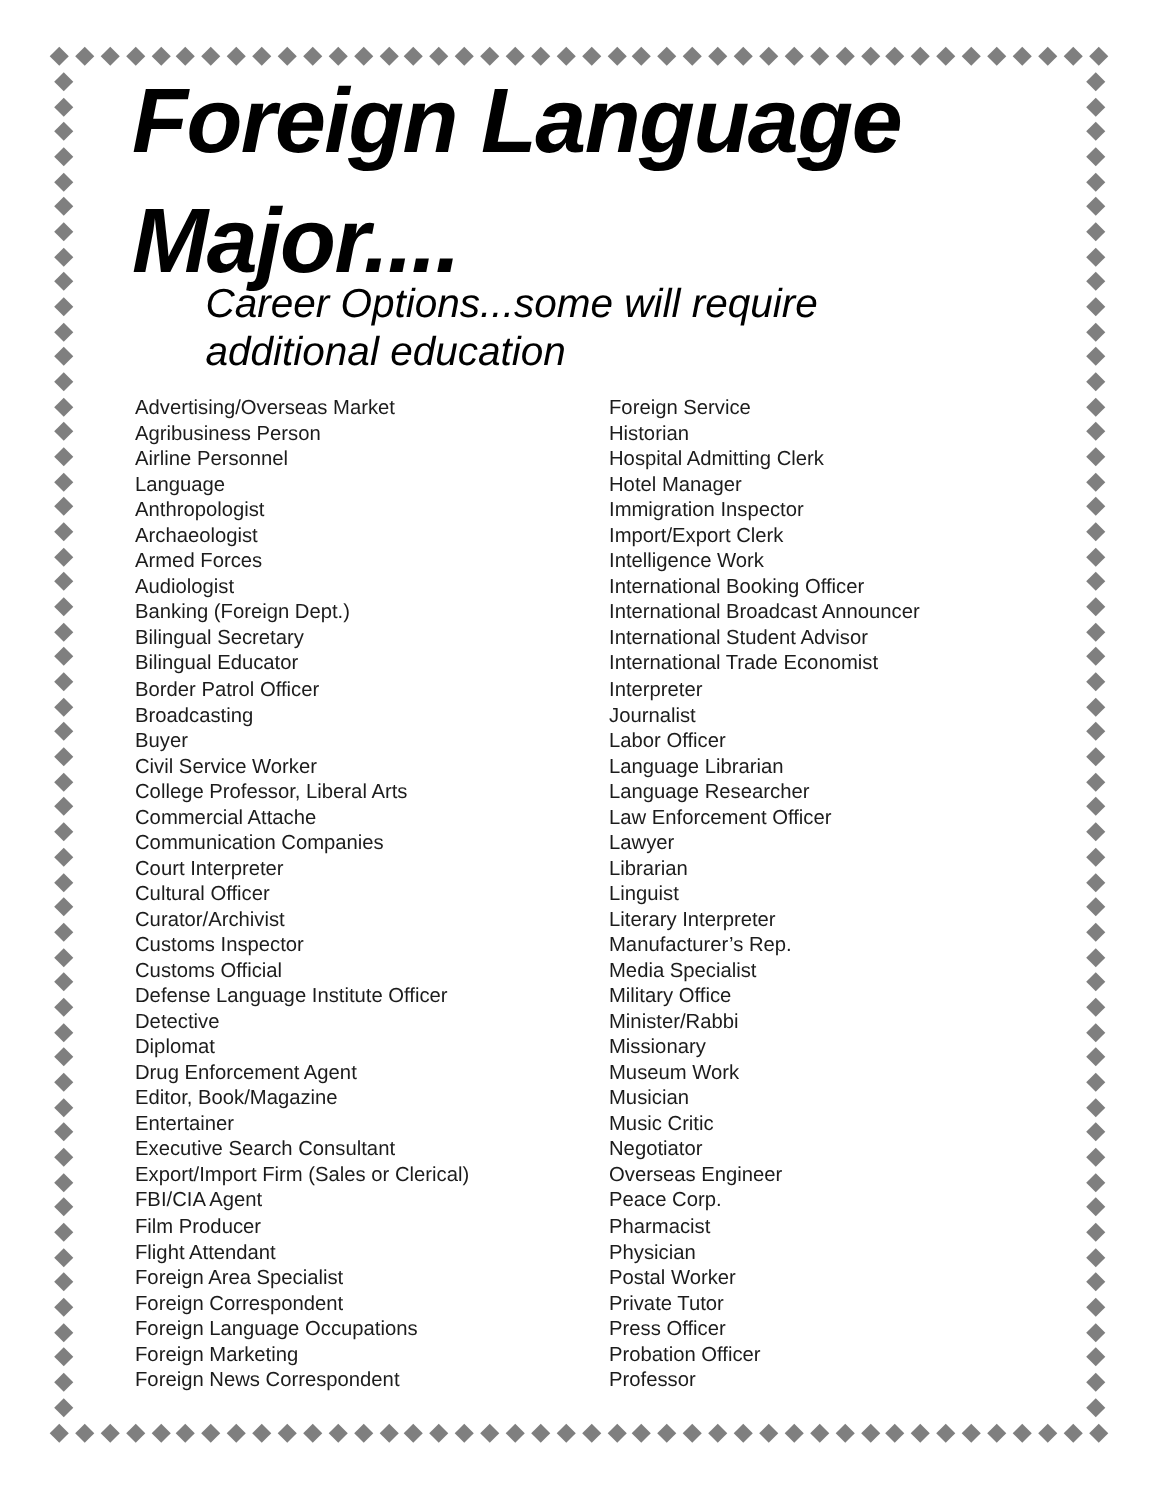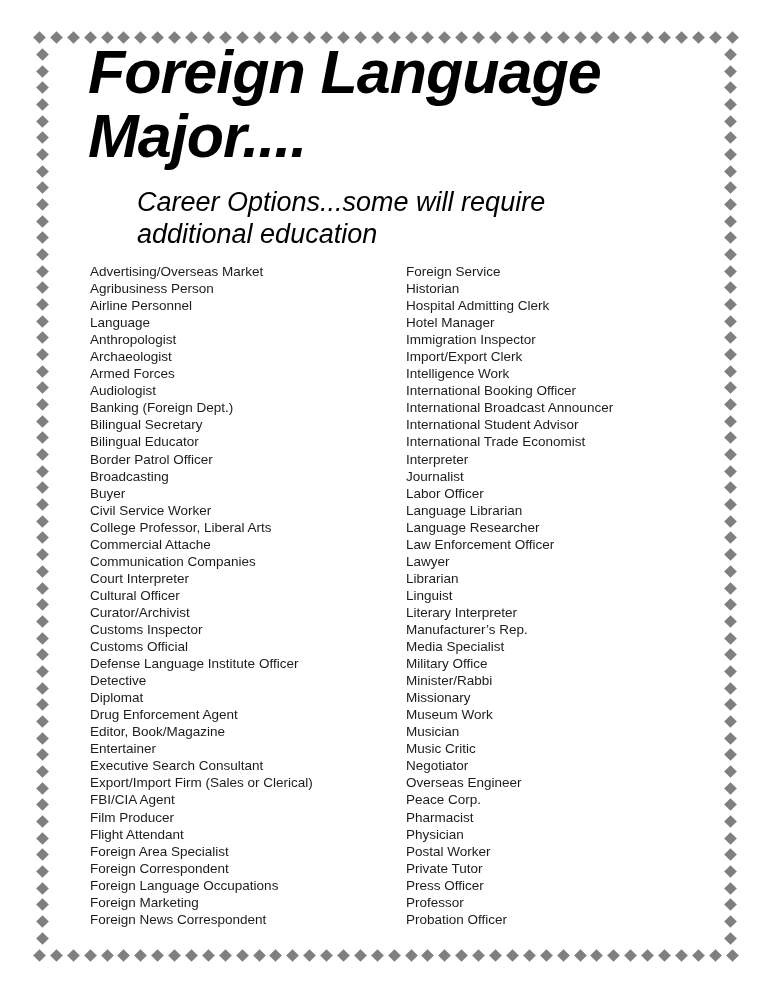--- a/index.html
+++ b/index.html
@@ -48,21 +48,21 @@
     transform: rotate(45deg);
   }
   
   .title {
     position: absolute;
     left: 88px;
     top: 40px;
     width: 580px;
     margin: 0;
     font-size: 61px;
-    line-height: 64px;
+    line-height: 80px;
     font-weight: bold;
     font-style: italic;
     letter-spacing: -1px;
     color: #000000;
   }
   .subtitle {
     position: absolute;
     left: 137px;
     top: 186px;
     width: 470px;
@@ -376,18 +376,18 @@
         <li>Musician</li>
         <li>Music Critic</li>
         <li>Negotiator</li>
         <li>Overseas Engineer</li>
         <li>Peace Corp.</li>
         <li>Pharmacist</li>
         <li>Physician</li>
         <li>Postal Worker</li>
         <li>Private Tutor</li>
         <li>Press Officer</li>
+        <li>Probation Officer</li>
         <li>Professor</li>
-        <li>Probation Officer</li>
       </ul>
   </div>
 
 </div>
 
 </body></html>

